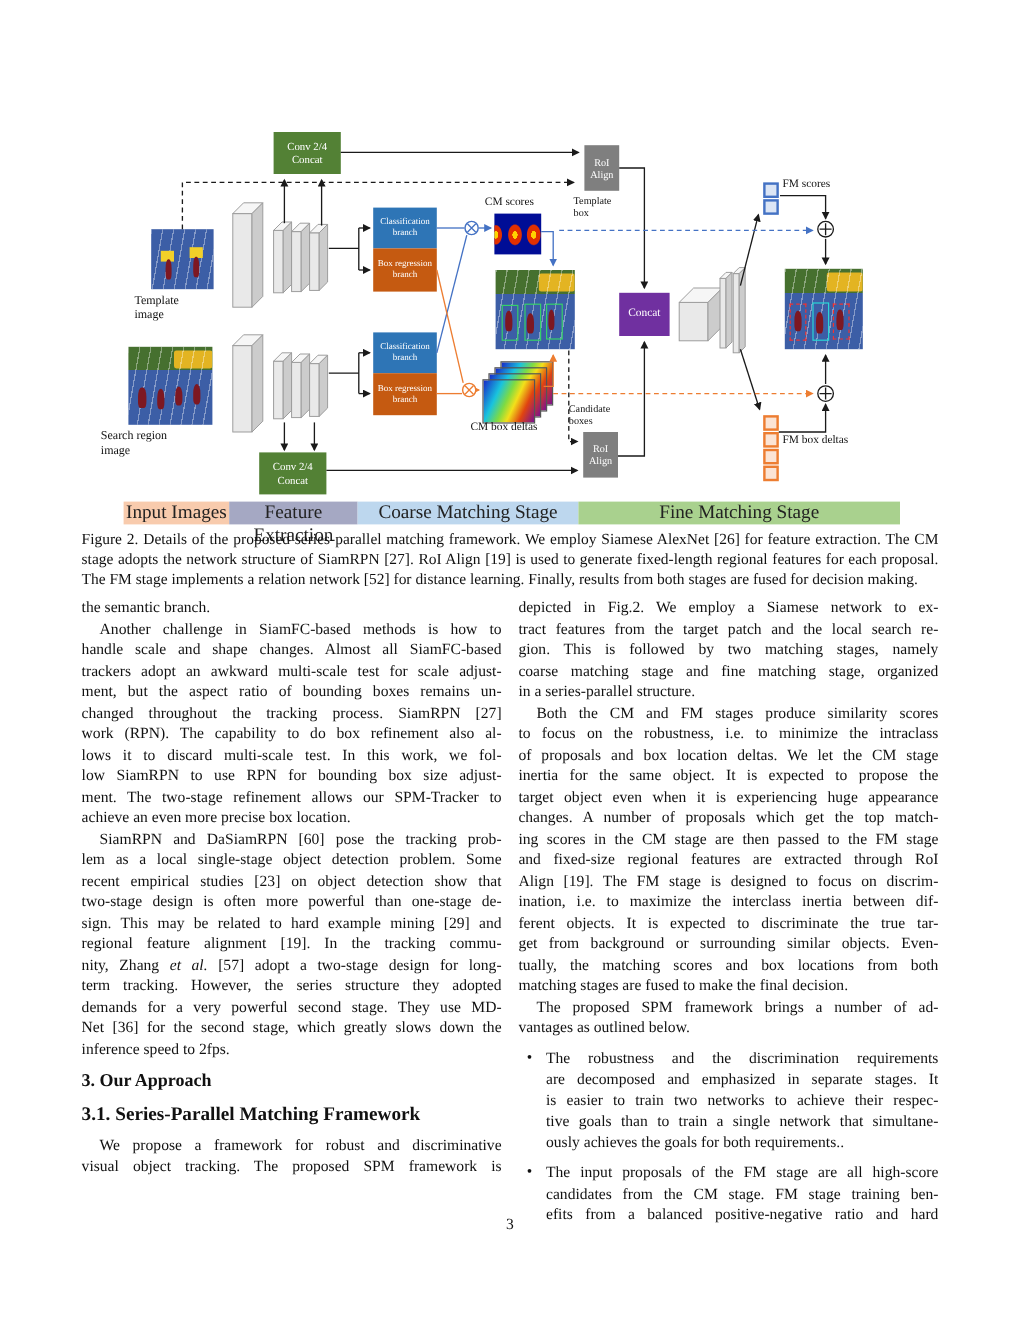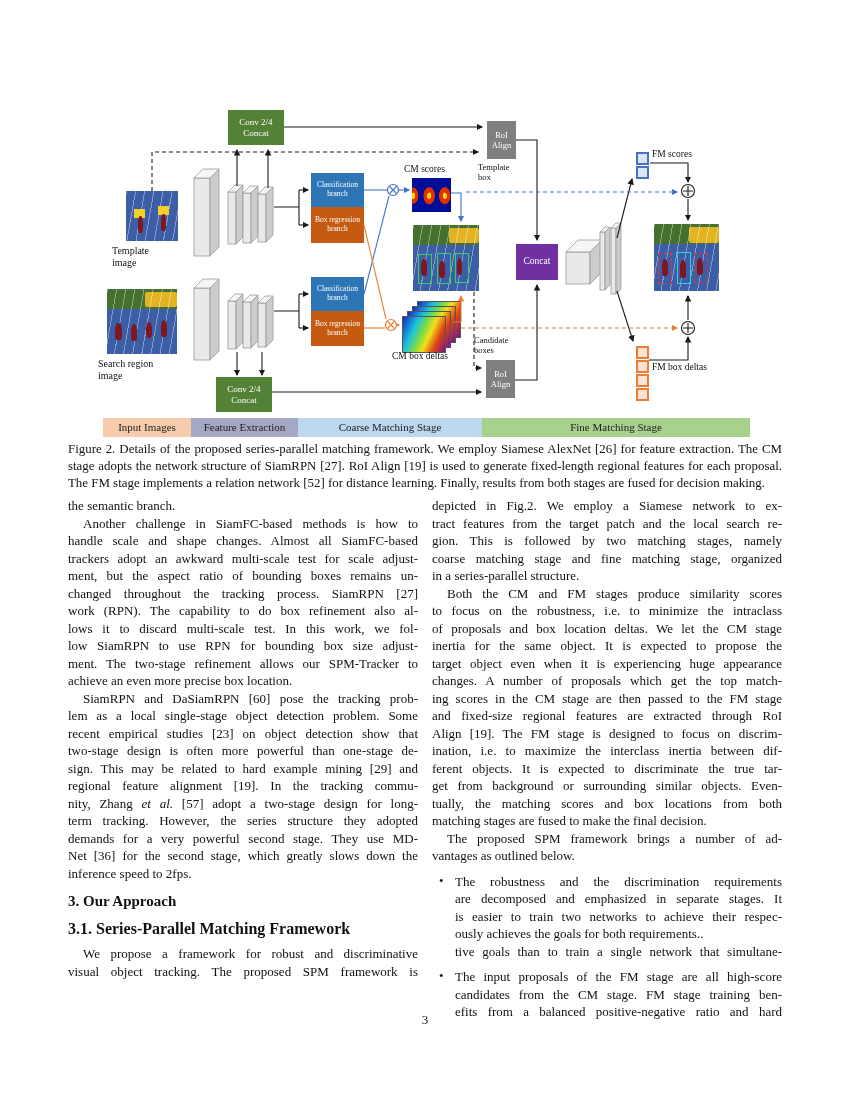--- a/index.html
+++ b/index.html
@@ -33,21 +33,21 @@
      #000d96;}
   .stack{position:absolute;z-index:2;}
   .hm{position:absolute;width:42px;height:35px;border:1px solid #555;display:block;
       background:linear-gradient(115deg,#1828c8,#19c3de 28%,#7edb43 46%,#f3e01a 60%,#e04410 78%,#7a1190);}
   .fmstack{position:absolute;z-index:2;display:flex;flex-direction:column;gap:1px;}
   .cell{width:9px;height:9px;border:2px solid;display:block;}
   .cell.b{border-color:#4472C4;background:#dbe5f5;}
   .cell.o{border-color:#ED7D31;background:#fbe4d5;}
 
   .legend{position:absolute;z-index:2;display:flex;}
-  .leg{height:19px;line-height:19px;text-align:center;font-size:11px;color:#222;}
+  .leg{height:19px;line-height:19px;text-align:center;font-size:16px;color:#222;}
   .leg0{width:88px;} .leg1{width:107px;} .leg2{width:184px;} .leg3{width:268px;}
 
   
   .col,.cap{position:absolute;z-index:2;font-size:13px;line-height:17.5px;}
   .cap{font-size:12.9px;line-height:17.2px;}
   .jline{text-align:justify;text-align-last:justify;overflow:hidden;}
   .jline.last{text-align-last:left;}
   .jline.ind{text-indent:15px;}
   .it{font-style:italic;}
   .h1{font-weight:bold;font-size:15px;margin:11px 0 9px;}
@@ -71,21 +71,21 @@
   <div class="flabel pre" style="left:112px;top:245px;width:80px;font-size:10px">Template
 image</div>
 
   <div class="scene" style="left:107px;top:289px;width:70px;height:65px">
     <i class="bus"></i>
     <i class="runner" style="left:12%;top:52%"></i>
     <i class="runner" style="left:34%;top:54%"></i>
     <i class="runner" style="left:56%;top:50%"></i>
     <i class="runner" style="left:77%;top:48%"></i>
   </div>
-  <div class="flabel pre" style="left:98px;top:358px;width:88px;font-size:10px">Search region
+  <div class="flabel pre" style="left:84px;top:358px;width:88px;font-size:10px">Search region
 image</div>
 
   <div class="flabel" style="left:404px;top:164px;width:58px;font-size:9.5px">CM scores</div>
   <div class="heat" style="left:412px;top:178px;width:39px;height:34px"></div>
 
   <div class="scene" style="left:413px;top:225px;width:66px;height:66px">
     <i class="bus"></i>
     <i class="runner" style="left:12%;top:52%"></i>
     <i class="runner" style="left:40%;top:54%"></i>
     <i class="runner" style="left:66%;top:50%"></i>
@@ -360,22 +360,22 @@
       </div>
       <div class="block para">
         <div class="jline ind"><span>The proposed SPM framework brings a number of ad-</span></div>
         <div class="jline last"><span>vantages as outlined below.</span></div>
       </div>
       <div class="block bullet">
         <span class="marker">•</span>
         <div class="jline"><span>The robustness and the discrimination requirements</span></div>
         <div class="jline"><span>are decomposed and emphasized in separate stages. It</span></div>
         <div class="jline"><span>is easier to train two networks to achieve their respec-</span></div>
+        <div class="jline"><span>tive goals than to train a single network that simultane-</span></div>
         <div class="jline last"><span>ously achieves the goals for both requirements..</span></div>
-        <div class="jline"><span>tive goals than to train a single network that simultane-</span></div>
       </div>
       <div class="block bullet">
         <span class="marker">•</span>
         <div class="jline"><span>The input proposals of the FM stage are all high-score</span></div>
         <div class="jline"><span>candidates from the CM stage. FM stage training ben-</span></div>
         <div class="jline"><span>efits from a balanced positive-negative ratio and hard</span></div>
       </div>
     </div>
 
   <div class="pageno">3</div>

